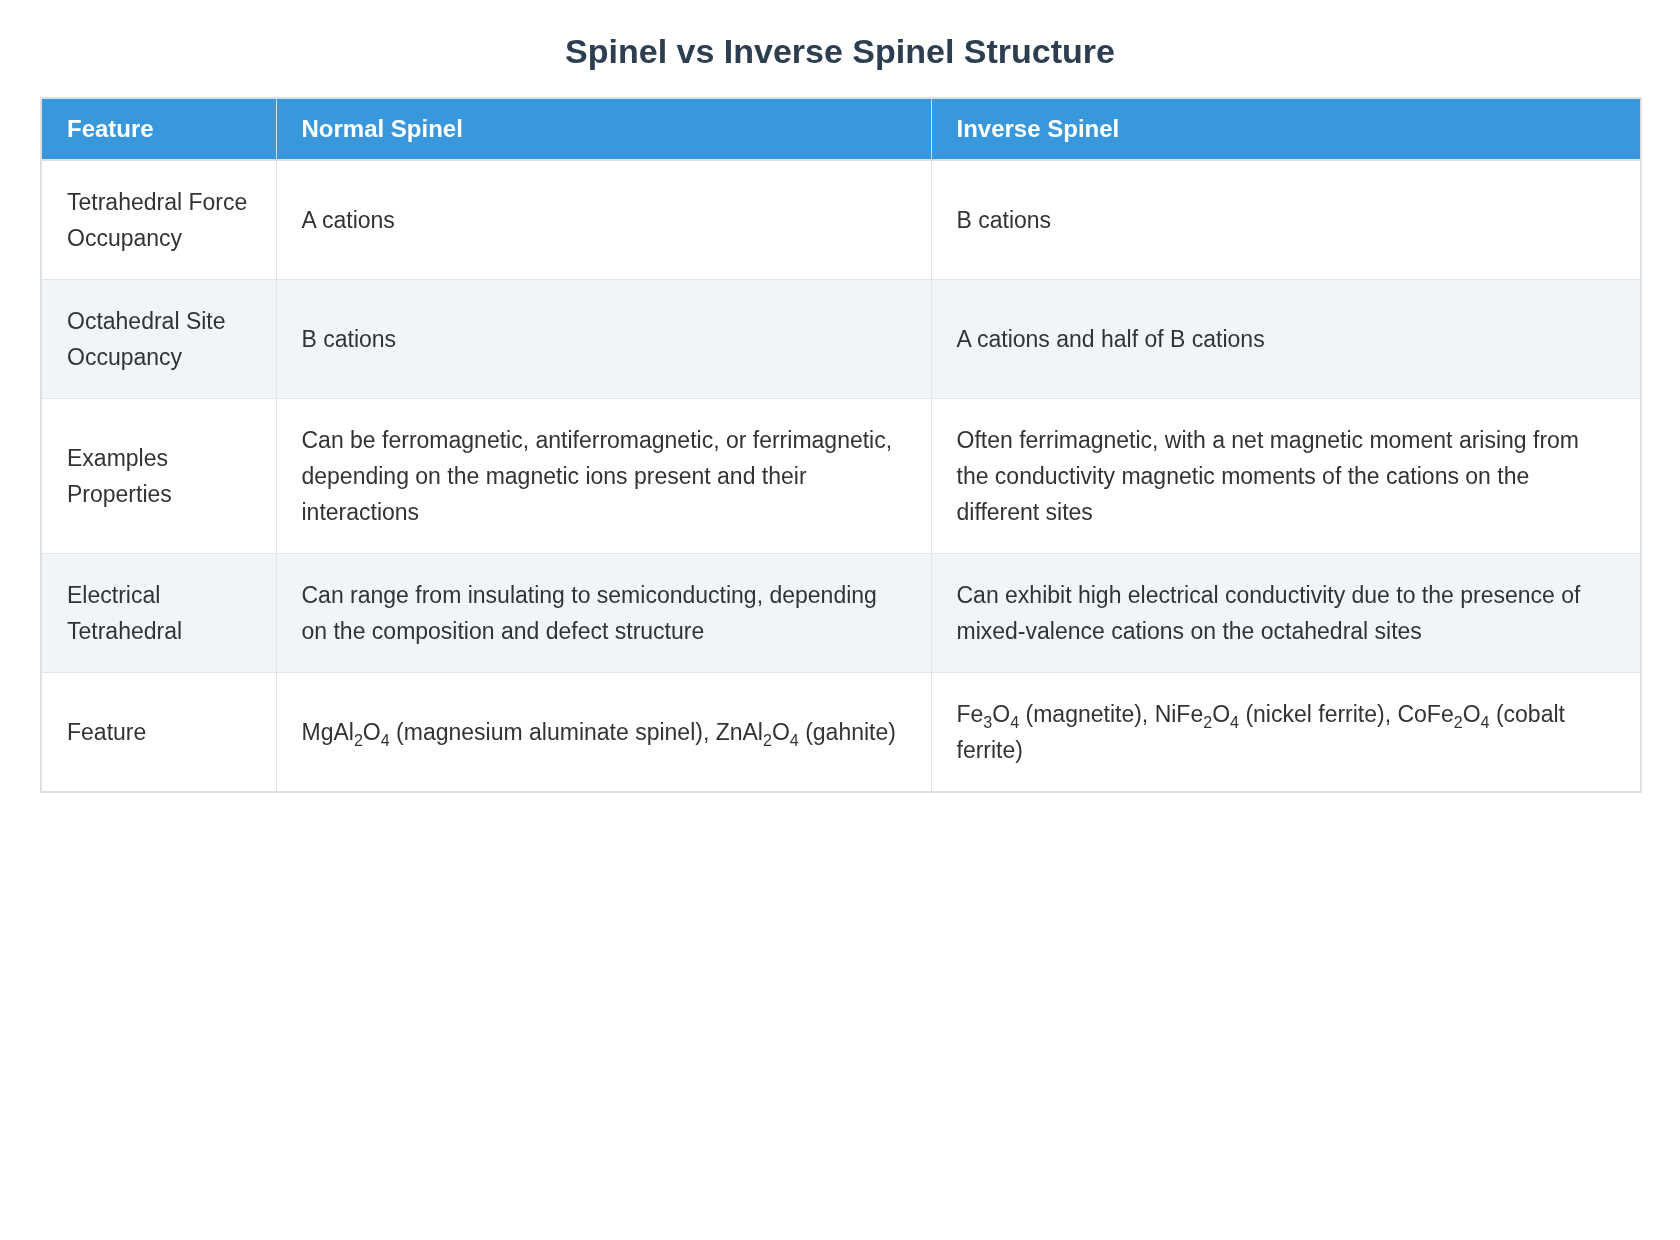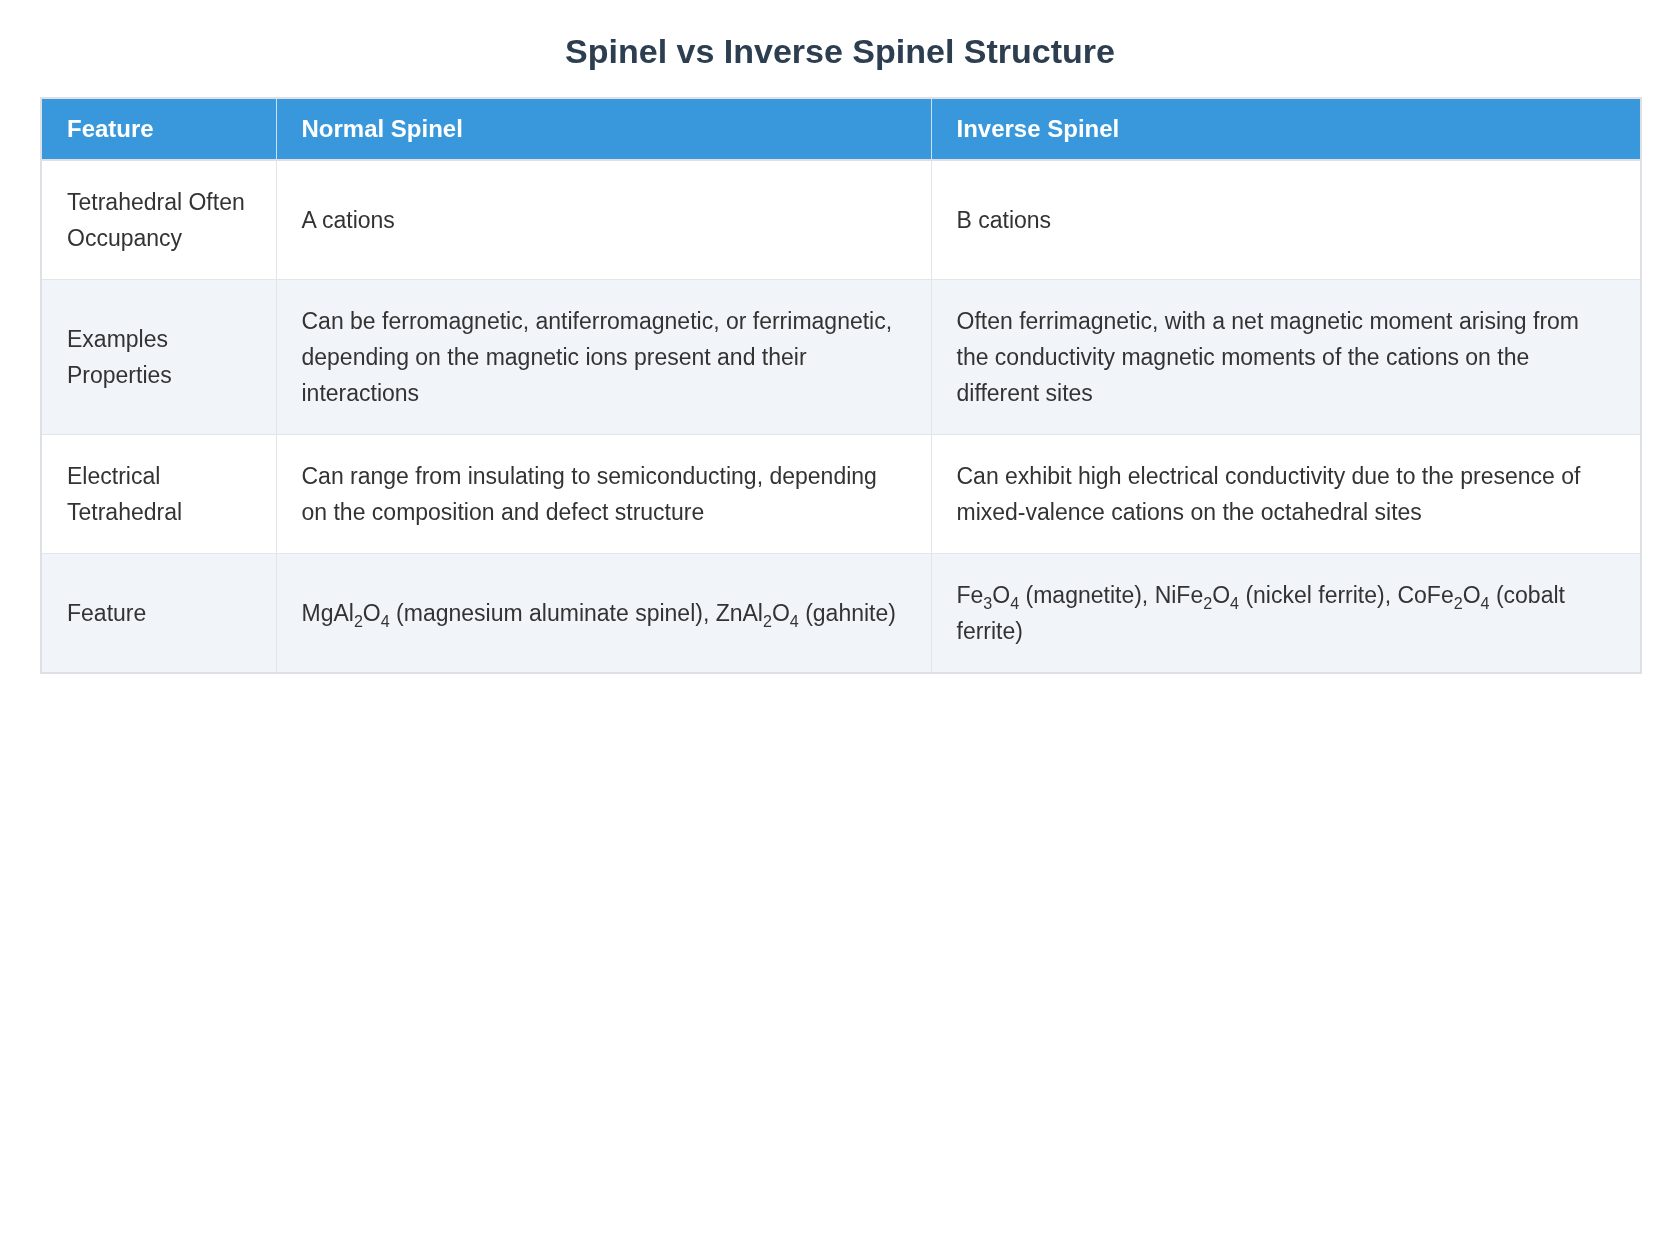--- a/index.html
+++ b/index.html
@@ -69,23 +69,28 @@
   </colgroup>
   <thead>
     <tr>
       <th>Feature</th>
       <th>Normal Spinel</th>
       <th>Inverse Spinel</th>
     </tr>
   </thead>
   <tbody>
     <tr>
-      <td>Tetrahedral Often Occupancy</td>
+      <td>Tetrahedral Force Occupancy</td>
       <td>A cations</td>
       <td>B cations</td>
+    </tr>
+    <tr>
+      <td>Octahedral Site Occupancy</td>
+      <td>B cations</td>
+      <td>A cations and half of B cations</td>
     </tr>
     <tr>
       <td>Examples Properties</td>
       <td>Can be ferromagnetic, antiferromagnetic, or ferrimagnetic, depending on the magnetic ions present and their interactions</td>
       <td>Often ferrimagnetic, with a net magnetic moment arising from the conductivity magnetic moments of the cations on the different sites</td>
     </tr>
     <tr>
       <td>Electrical Tetrahedral</td>
       <td>Can range from insulating to semiconducting, depending on the composition and defect structure</td>
       <td>Can exhibit high electrical conductivity due to the presence of mixed-valence cations on the octahedral sites</td>

